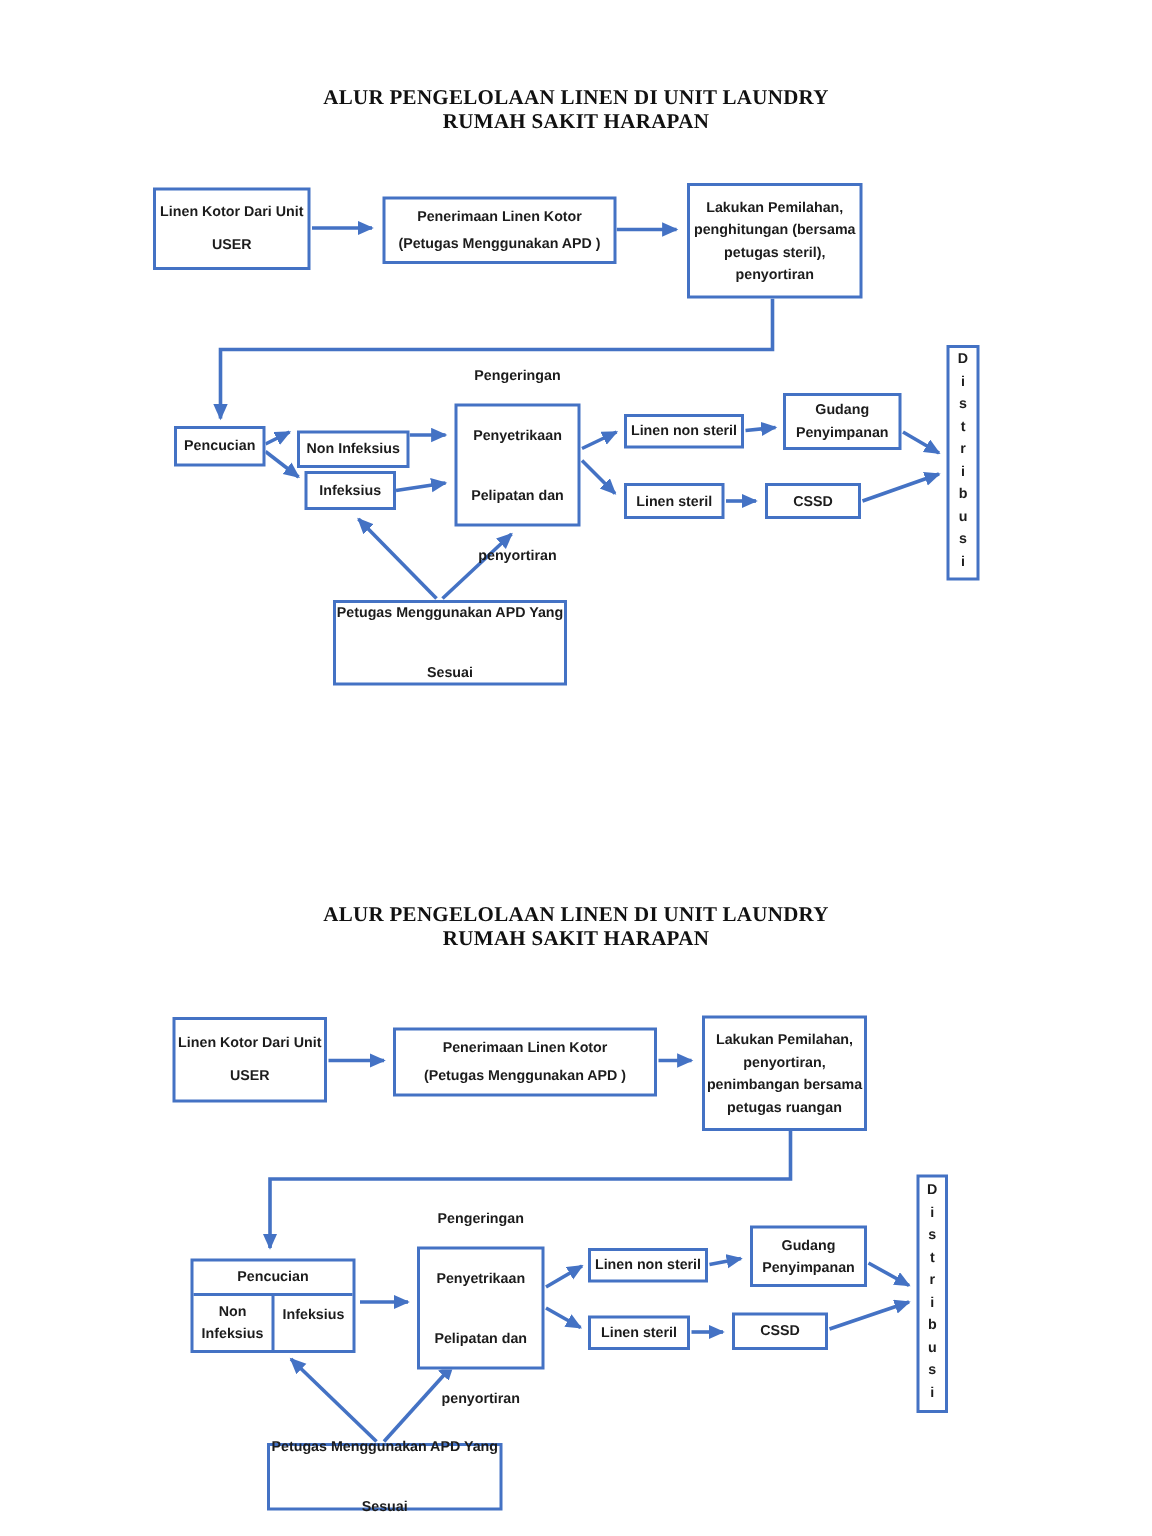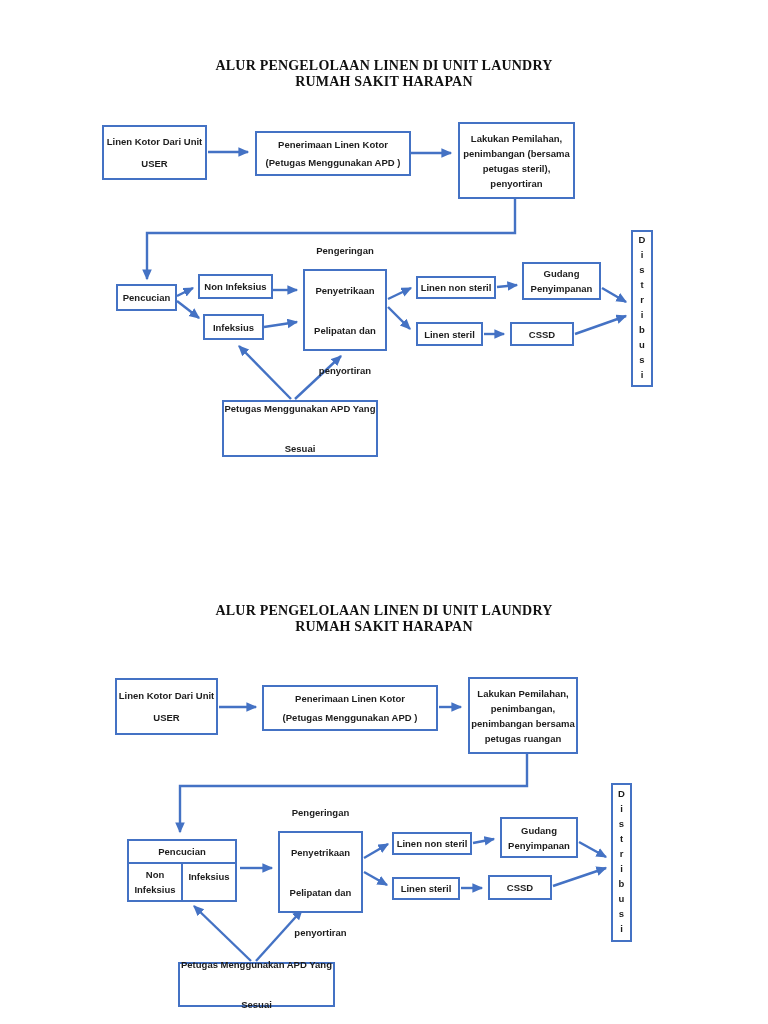--- a/index.html
+++ b/index.html
@@ -80,30 +80,30 @@
     <span>USER</span>
   </div>
 
   <div class="box spread" style="left:255px;top:131px;width:156px;height:45px;">
     <span>Penerimaan Linen Kotor</span>
     <span>(Petugas Menggunakan APD )</span>
   </div>
 
   <div class="box" style="left:458px;top:122px;width:117px;height:77px;">
     <span>Lakukan Pemilahan,</span>
-    <span>penimbangan (bersama</span>
+    <span>penghitungan (bersama</span>
     <span>petugas steril),</span>
     <span>penyortiran</span>
   </div>
 
   <div class="box" style="left:116px;top:284px;width:61px;height:27px;">
     <span>Pencucian</span>
   </div>
 
-  <div class="box" style="left:198px;top:274px;width:75px;height:25px;">
+  <div class="box" style="left:198px;top:287px;width:75px;height:25px;">
     <span>Non Infeksius</span>
   </div>
 
   <div class="box" style="left:203px;top:314px;width:61px;height:26px;">
     <span>Infeksius</span>
   </div>
 
   <div class="box lh17" style="left:303px;top:269px;width:84px;height:82px;">
     <span>Pengeringan</span>
     <span>Penyetrikaan</span>
@@ -147,21 +147,21 @@
     <span>USER</span>
   </div>
 
   <div class="box spread" style="left:262px;top:685px;width:176px;height:46px;">
     <span>Penerimaan Linen Kotor</span>
     <span>(Petugas Menggunakan APD )</span>
   </div>
 
   <div class="box" style="left:468px;top:677px;width:110px;height:77px;">
     <span>Lakukan Pemilahan,</span>
-    <span>penimbangan,</span>
+    <span>penyortiran,</span>
     <span>penimbangan bersama</span>
     <span>petugas ruangan</span>
   </div>
 
   <div class="box table" style="left:127px;top:839px;width:110px;height:63px;">
     <div class="thead">Pencucian</div>
     <div class="tcells">
       <div class="tcell">
         <span>Non</span>
         <span>Infeksius</span>

